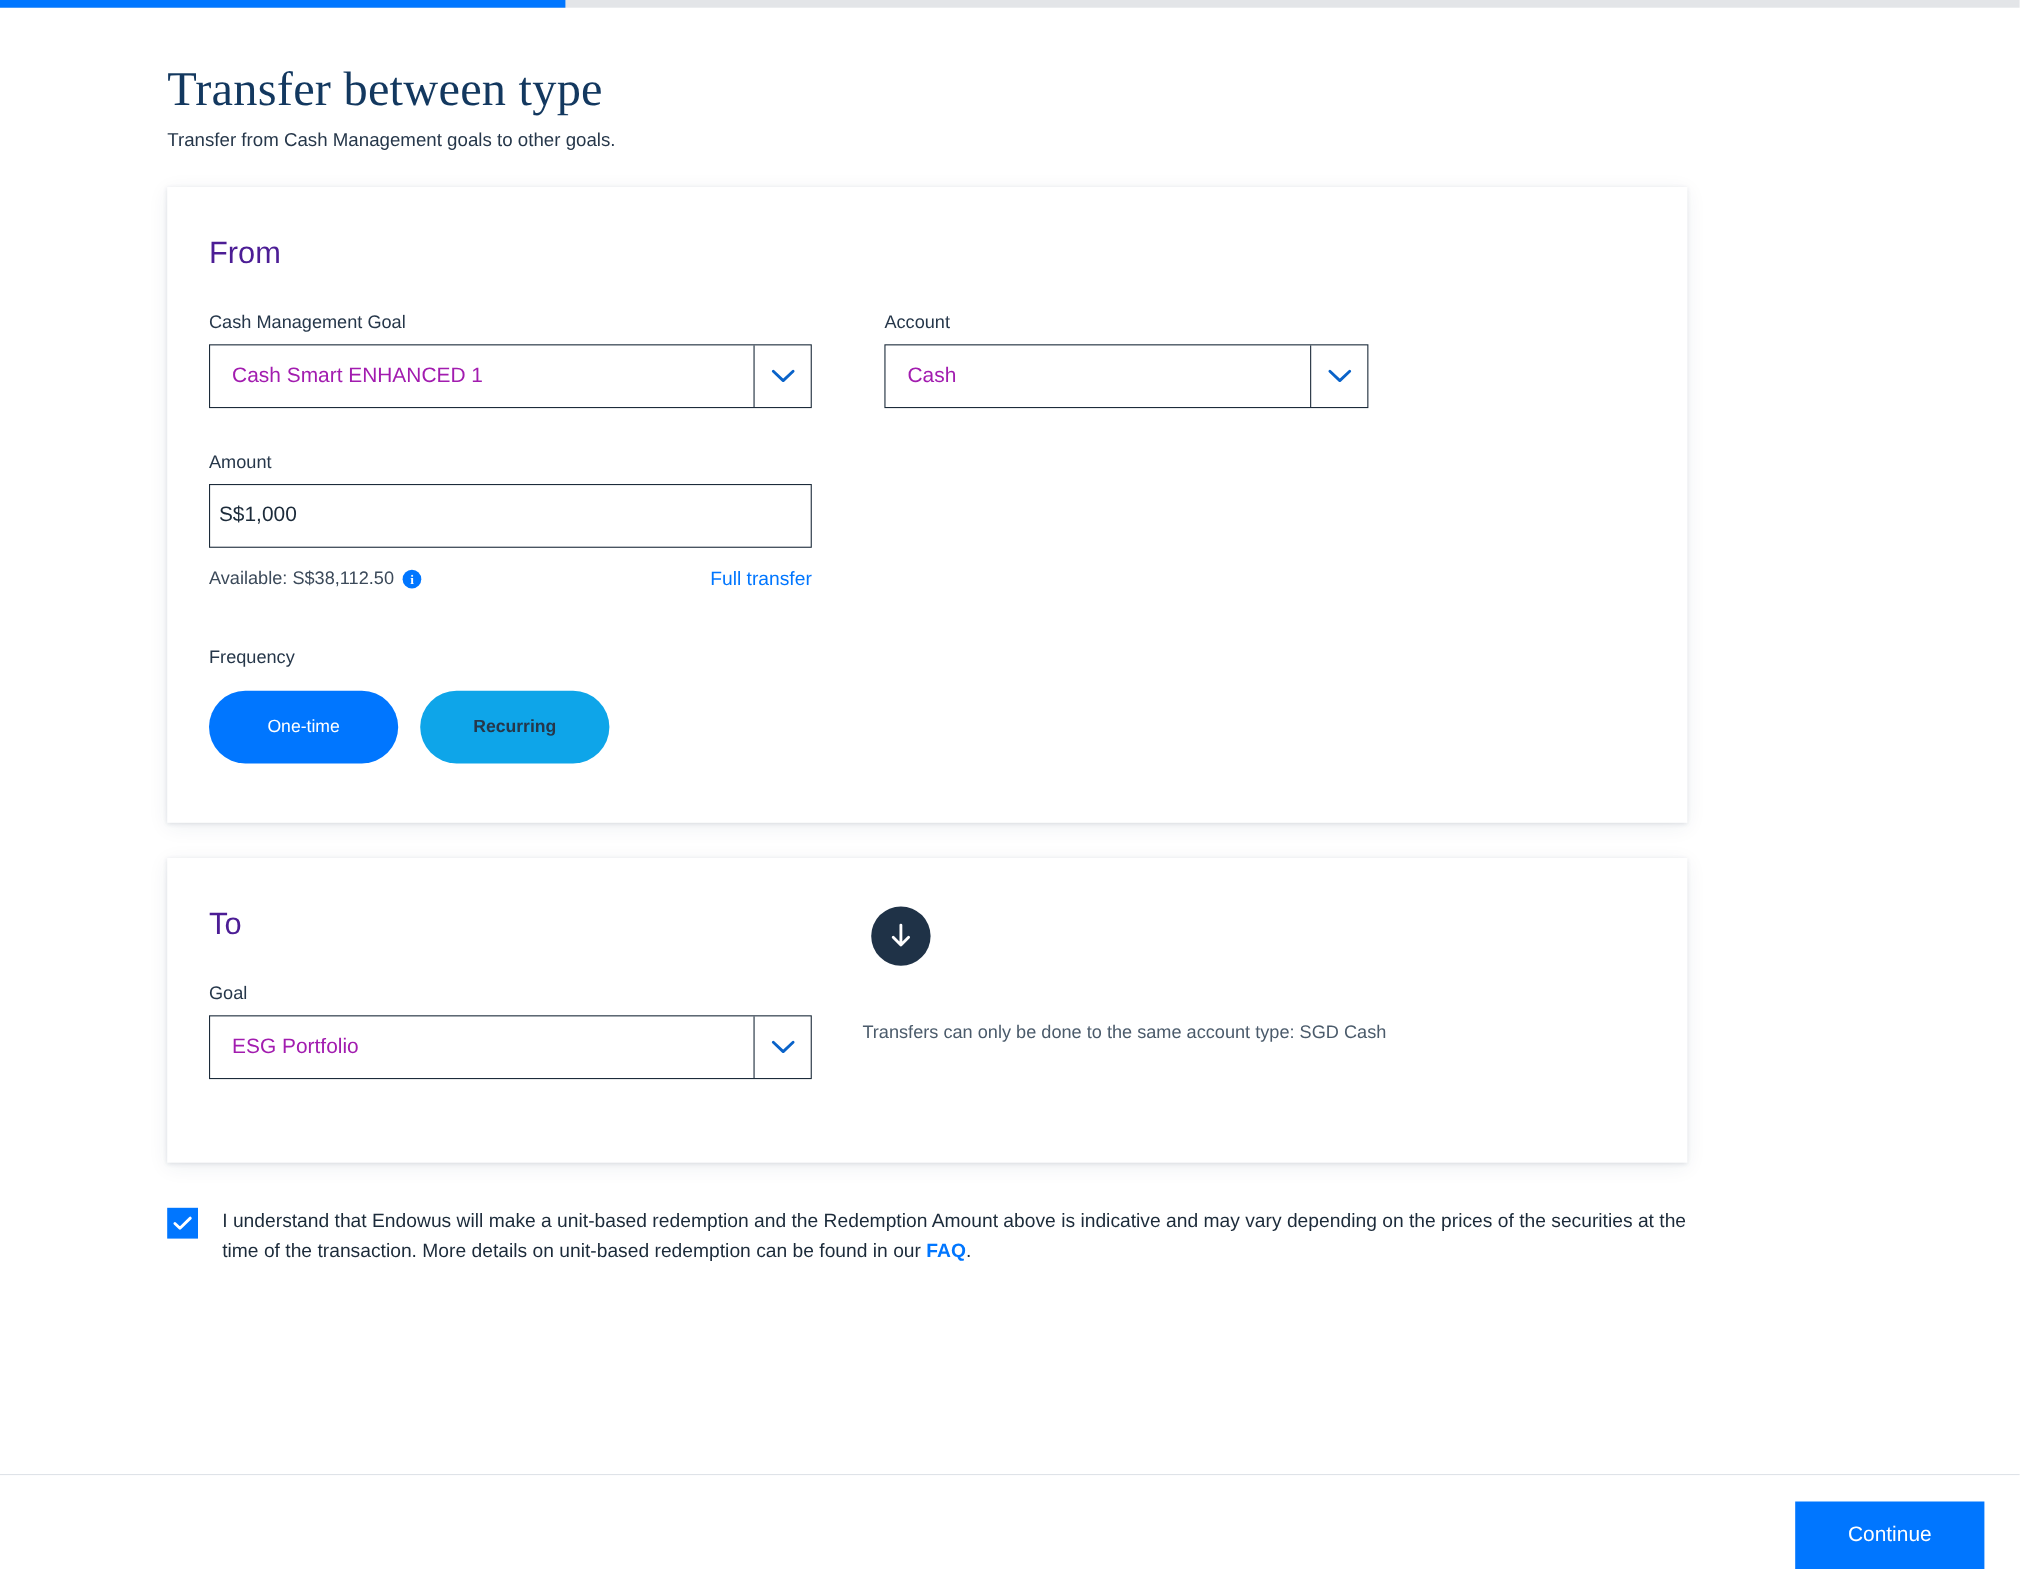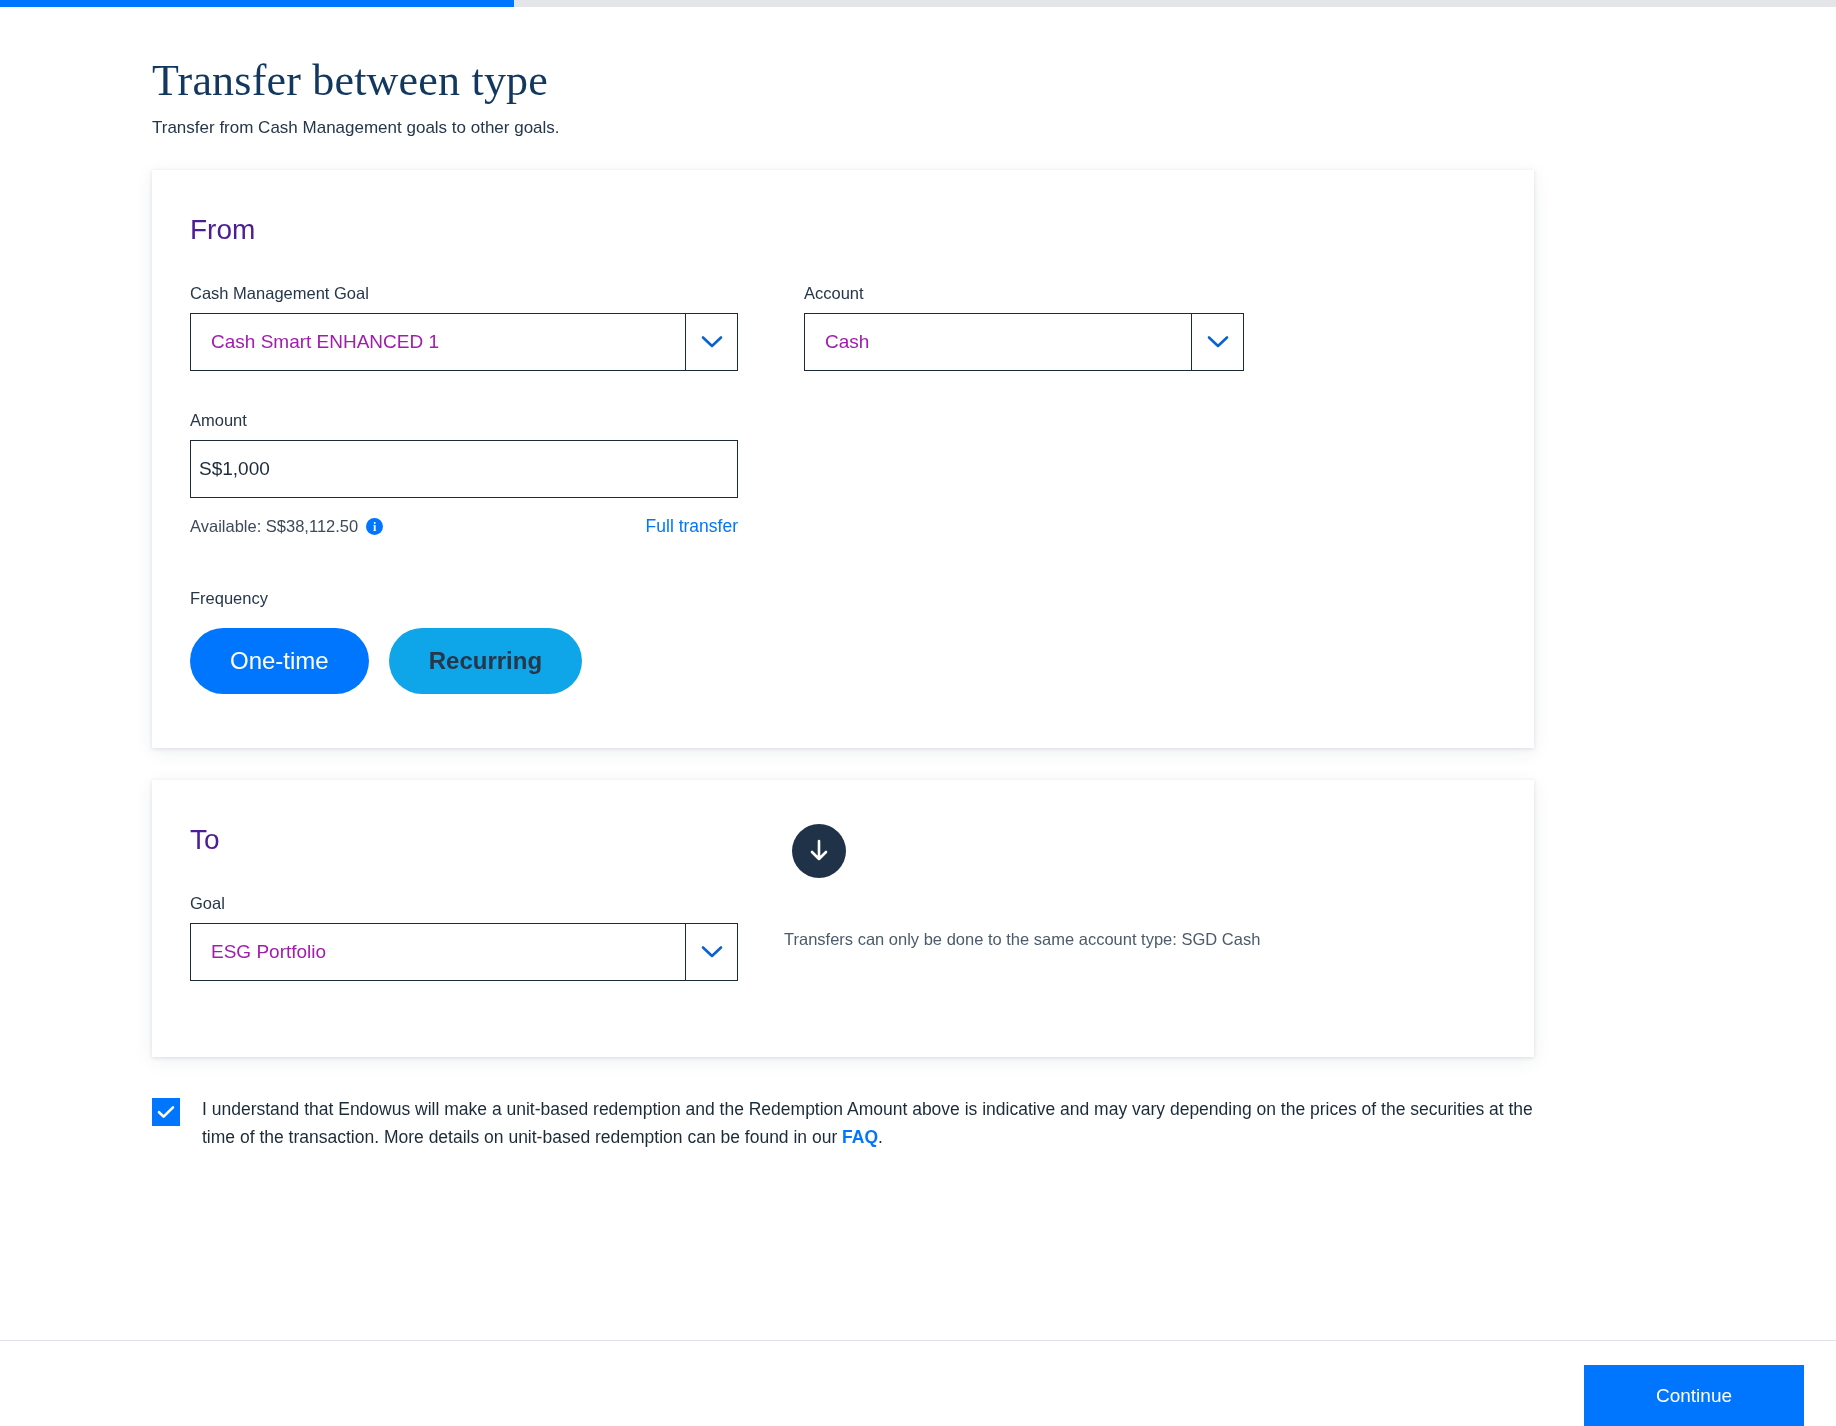--- a/index.html
+++ b/index.html
@@ -161,21 +161,21 @@
 
   
   .frequency-block { margin-top: 52px; }
   .pill-row { display: flex; gap: 20px; margin-top: 20px; }
   .pill {
     height: 66px;
     border-radius: 33px;
     display: flex;
     align-items: center;
     justify-content: center;
-    font-size: 24px;
+    font-size: 16px;
     cursor: pointer;
     padding: 0 40px;
     min-width: 172px;
   }
   .pill.active { background: #0076ff; color: #ffffff; }
   .pill.inactive { background: #0ea5e9; color: #26374a; font-weight: bold; }
 
   
   .arrow-badge {
     position: absolute;
@@ -234,21 +234,21 @@
     top: 1333px;
     width: 1836px;
     height: 93px;
     border-top: 1px solid #dfe3e8;
     background: #fff;
   }
   .continue-btn {
     position: absolute;
     right: 32px;
     top: 24px;
-    width: 220px;
+    width: 172px;
     height: 62px;
     background: #0076ff;
     color: #fff;
     border: none;
     font-family: "Liberation Sans", sans-serif;
     font-size: 19px;
     cursor: pointer;
   }
 </style>
 </head>

